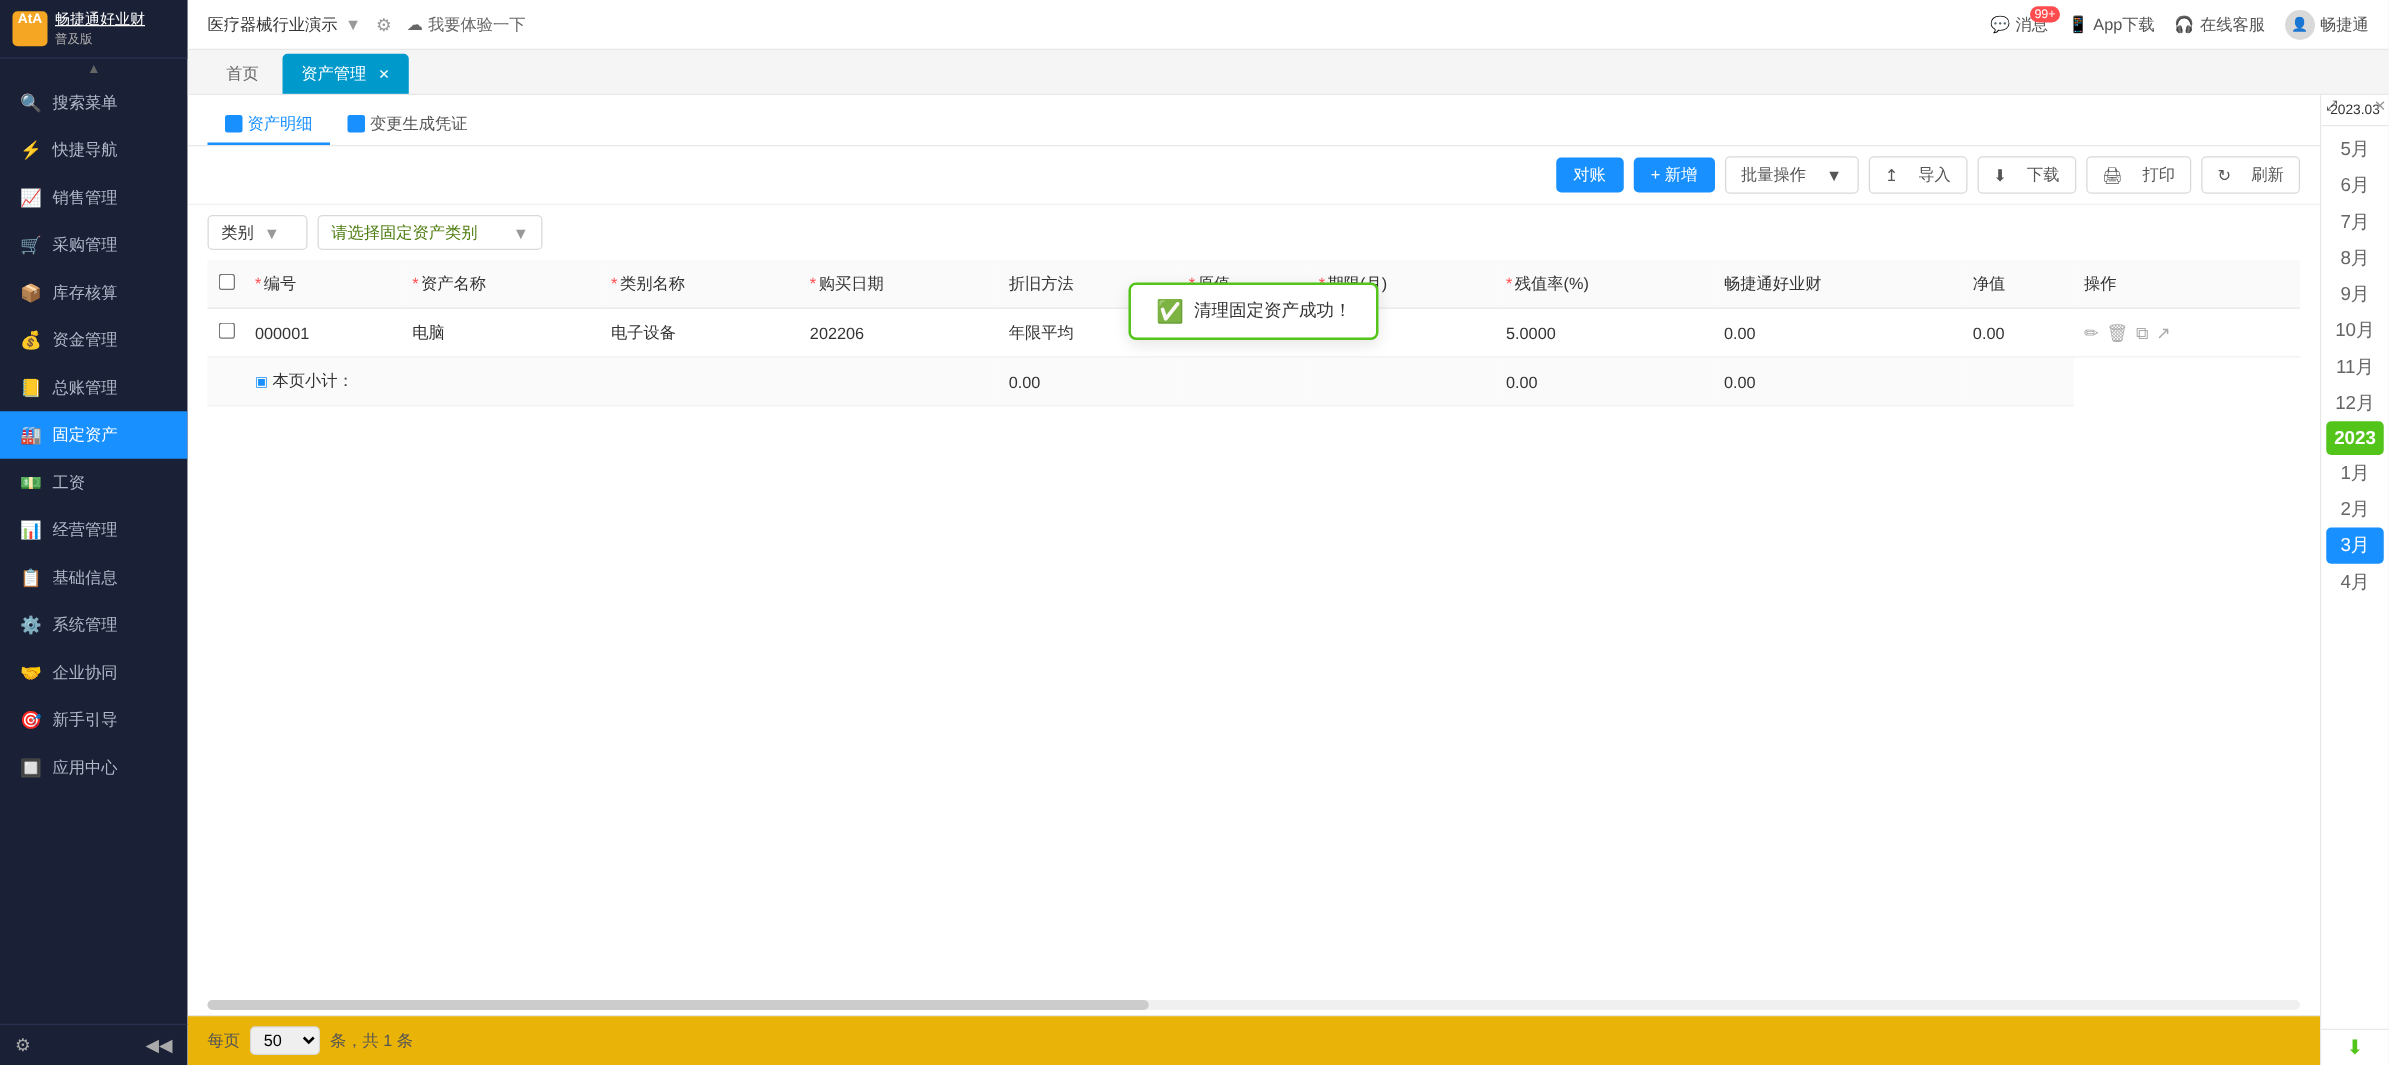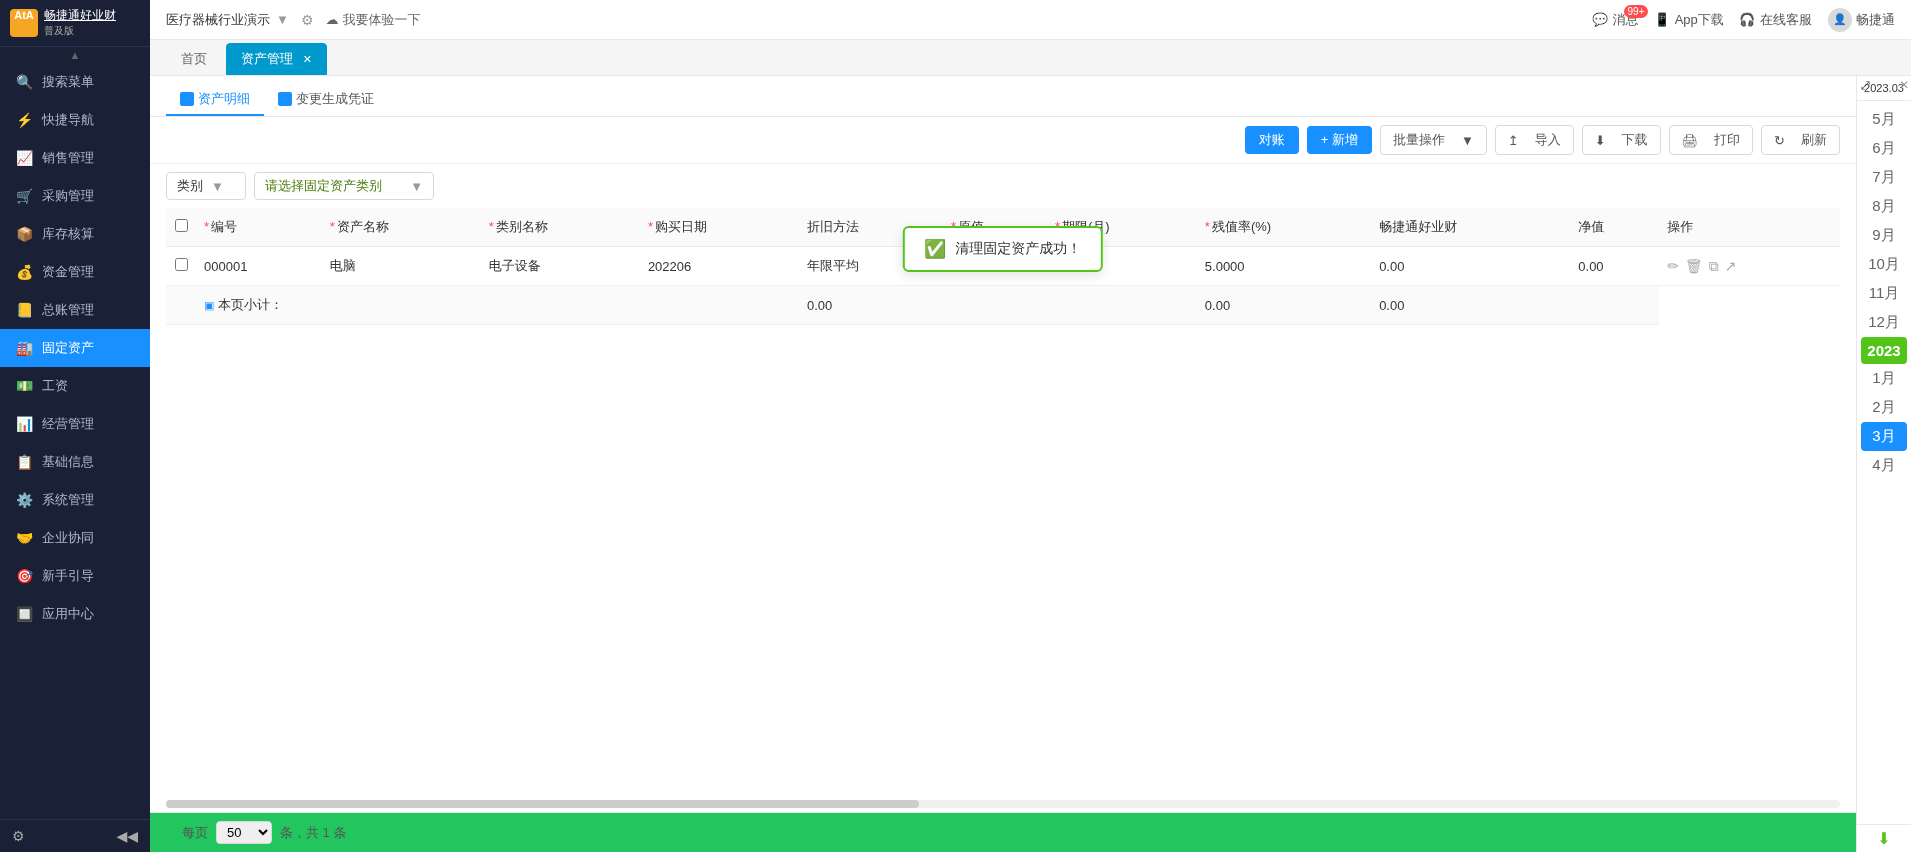--- a/index.html
+++ b/index.html
@@ -259,23 +259,23 @@
       z-index: 100;
       top: 18px;
       left: 50%;
       transform: translateX(-50%);
     }
     .success-icon { color: #52c41a; font-size: 18px; }
 
     
     .table-footer {
       display: flex; align-items: center; gap: 8px;
-      padding: 8px 32px;
+      padding: 8px 16px;
       border-top: 1px solid #e8e8e8;
-      background: #22c55e;
+      background: #eab308;
       flex-shrink: 0;
       font-size: 13px; color: #555;
     }
     .page-select {
       border: 1px solid #d9d9d9; border-radius: 4px;
       padding: 2px 6px; font-size: 13px;
     }
 
     
     .timeline-panel {

